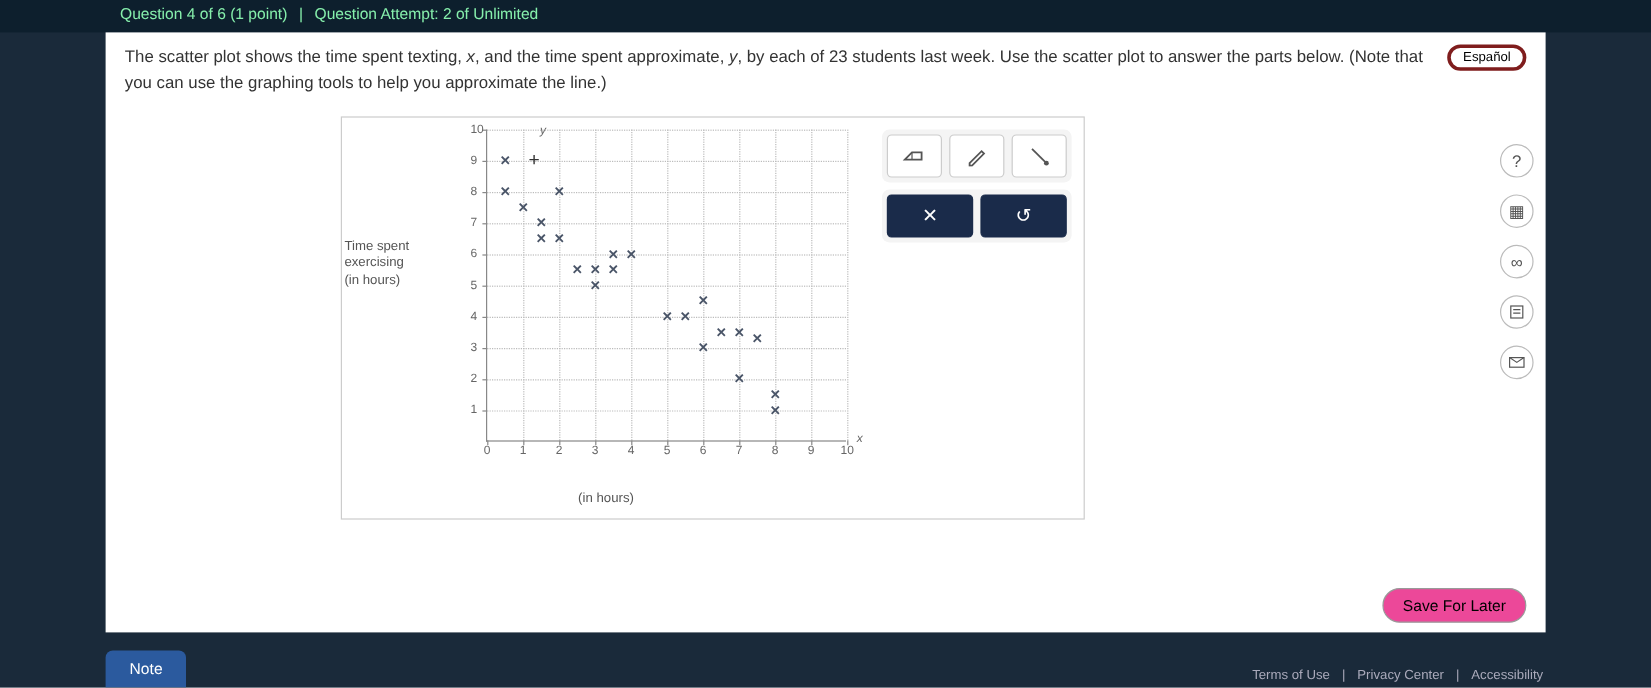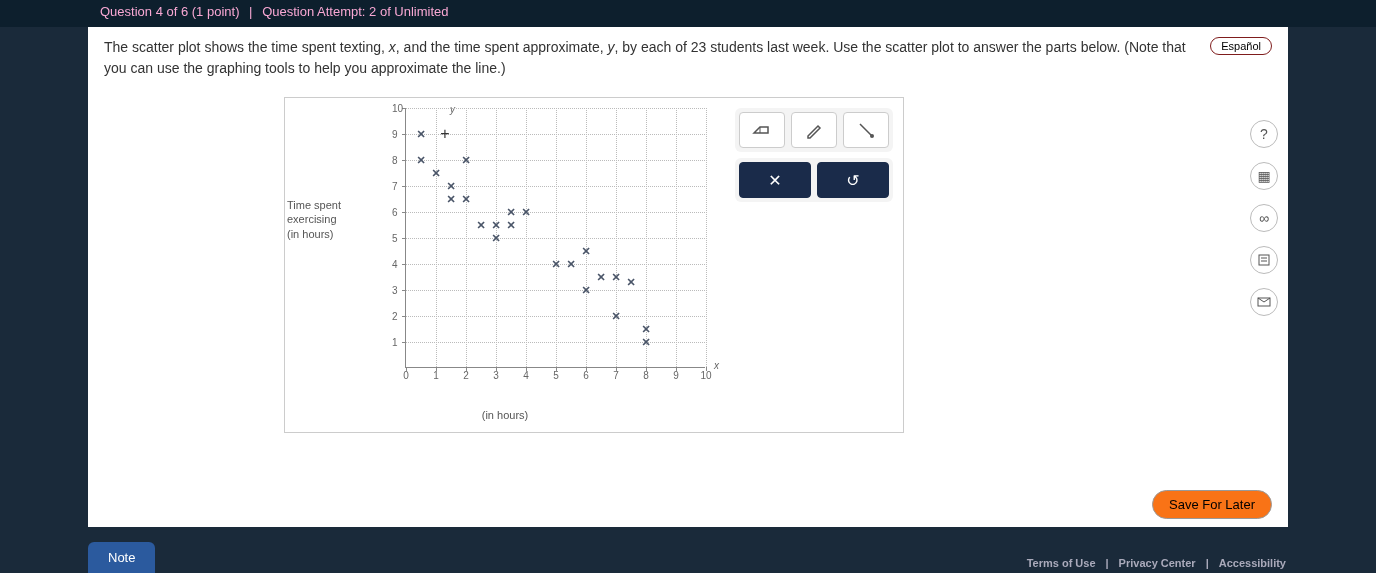--- a/index.html
+++ b/index.html
@@ -1,26 +1,26 @@
 <!DOCTYPE html>
 <html><head>
 <meta charset="utf-8">
 <style>
   * { margin: 0; padding: 0; box-sizing: border-box; }
   body { font-family: Arial, sans-serif; background: #1a2a3a; width: 1376px; height: 573px; overflow: hidden; position: relative; }
   
-  .top-bar { background: #0d1f2d; color: #f9a8d4; padding: 4px 20px 8px 100px; font-size: 13px; display: flex; justify-content: space-between; align-items: center; }
+  .top-bar { background: #0d1f2d; color: #86efac; padding: 4px 20px 8px 100px; font-size: 13px; display: flex; justify-content: space-between; align-items: center; }
   .top-bar .divider { margin: 0 6px; }
   
   .content { background: #fff; margin: 0 88px 0 88px; padding: 10px 16px; position: relative; height: 500px; }
   
   .prompt { color: #333; font-size: 14px; line-height: 1.5; padding-right: 80px; }
   .prompt em { font-style: italic; }
   
-  .espanol-btn { position: absolute; top: 10px; right: 16px; border: 1px solid #7f1d1d; border-radius: 12px; padding: 2px 10px; font-size: 11px; cursor: pointer; background: #fff; }
+  .espanol-btn { position: absolute; top: 10px; right: 16px; border: 3px solid #7f1d1d; border-radius: 12px; padding: 2px 10px; font-size: 11px; cursor: pointer; background: #fff; }
   
   .scratch-container { margin: 18px auto 0 180px; width: 620px; border: 1px solid #ccc; background: #fff; }
   .scratch-header { background: #d0d8dc; padding: 8px 12px; font-size: 14px; color: #333; }
   .scratch-body { display: flex; padding: 10px; gap: 20px; }
   
   .plot-wrap { position: relative; width: 420px; }
   .plot-area { position: relative; width: 350px; height: 280px; margin-left: 70px; }
   .plot-grid { position: absolute; left: 40px; top: 0; width: 300px; height: 260px; border-left: 1px solid #888; border-bottom: 1px solid #888; }
   .dotted-h { border-top: 1px dotted #bbb; background: none; height: 0; width: 100%; position: absolute; }
   .dotted-v { border-left: 1px dotted #bbb; background: none; width: 0; height: 100%; position: absolute; }
@@ -41,26 +41,26 @@
   
   .tool-panel { width: 180px; }
   .tool-row { display: flex; gap: 6px; margin-bottom: 6px; background: #f4f4f4; padding: 4px; border-radius: 6px; }
   .tool-btn { flex: 1; height: 36px; border: 1px solid #ccc; border-radius: 4px; background: #fff; display: flex; align-items: center; justify-content: center; cursor: pointer; font-size: 16px; }
   .tool-btn.dark { background: #1a2b4a; color: #fff; border-color: #1a2b4a; }
   
   .side-tools { position: absolute; right: 98px; top: 120px; display: flex; flex-direction: column; gap: 14px; }
   .side-btn { width: 28px; height: 28px; border: 1px solid #bbb; border-radius: 50%; background: #fff; display: flex; align-items: center; justify-content: center; cursor: pointer; font-size: 14px; color: #555; }
   
   .bottom-actions { position: absolute; bottom: 8px; right: 16px; display: flex; gap: 10px; }
-  .action-btn { border: 1px solid #999; border-radius: 16px; padding: 6px 16px; font-size: 13px; cursor: pointer; background: #f97316; }
+  .action-btn { border: 1px solid #999; border-radius: 16px; padding: 6px 16px; font-size: 13px; cursor: pointer; background: #ec4899; }
   
   .check-btn { position: absolute; bottom: 0; left: 88px; background: #2b5a9e; color: #fff; padding: 8px 20px; border-radius: 6px 6px 0 0; font-size: 13px; cursor: pointer; }
   
   .footer { position: absolute; bottom: 0; right: 90px; color: #aab; font-size: 11px; display: flex; gap: 10px; padding: 4px 0; }
-  .footer span { cursor: pointer; font-weight: bold; }
+  .footer span { cursor: pointer; }
 </style>
 </head>
 <body>
 
 <div class="top-bar">
   <div>
     <span>Question 4 of 6 (1 point)</span>
     <span class="divider">|</span>
     <span>Question Attempt: 2 of Unlimited</span>
   </div>

